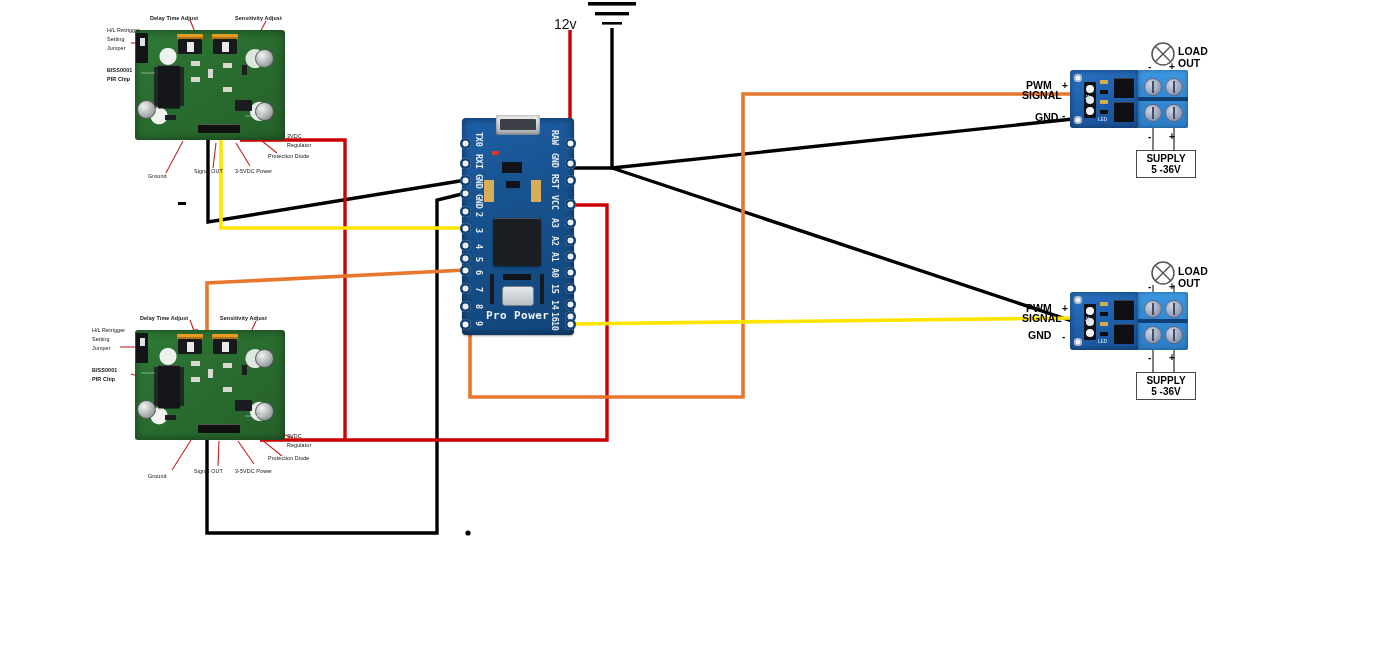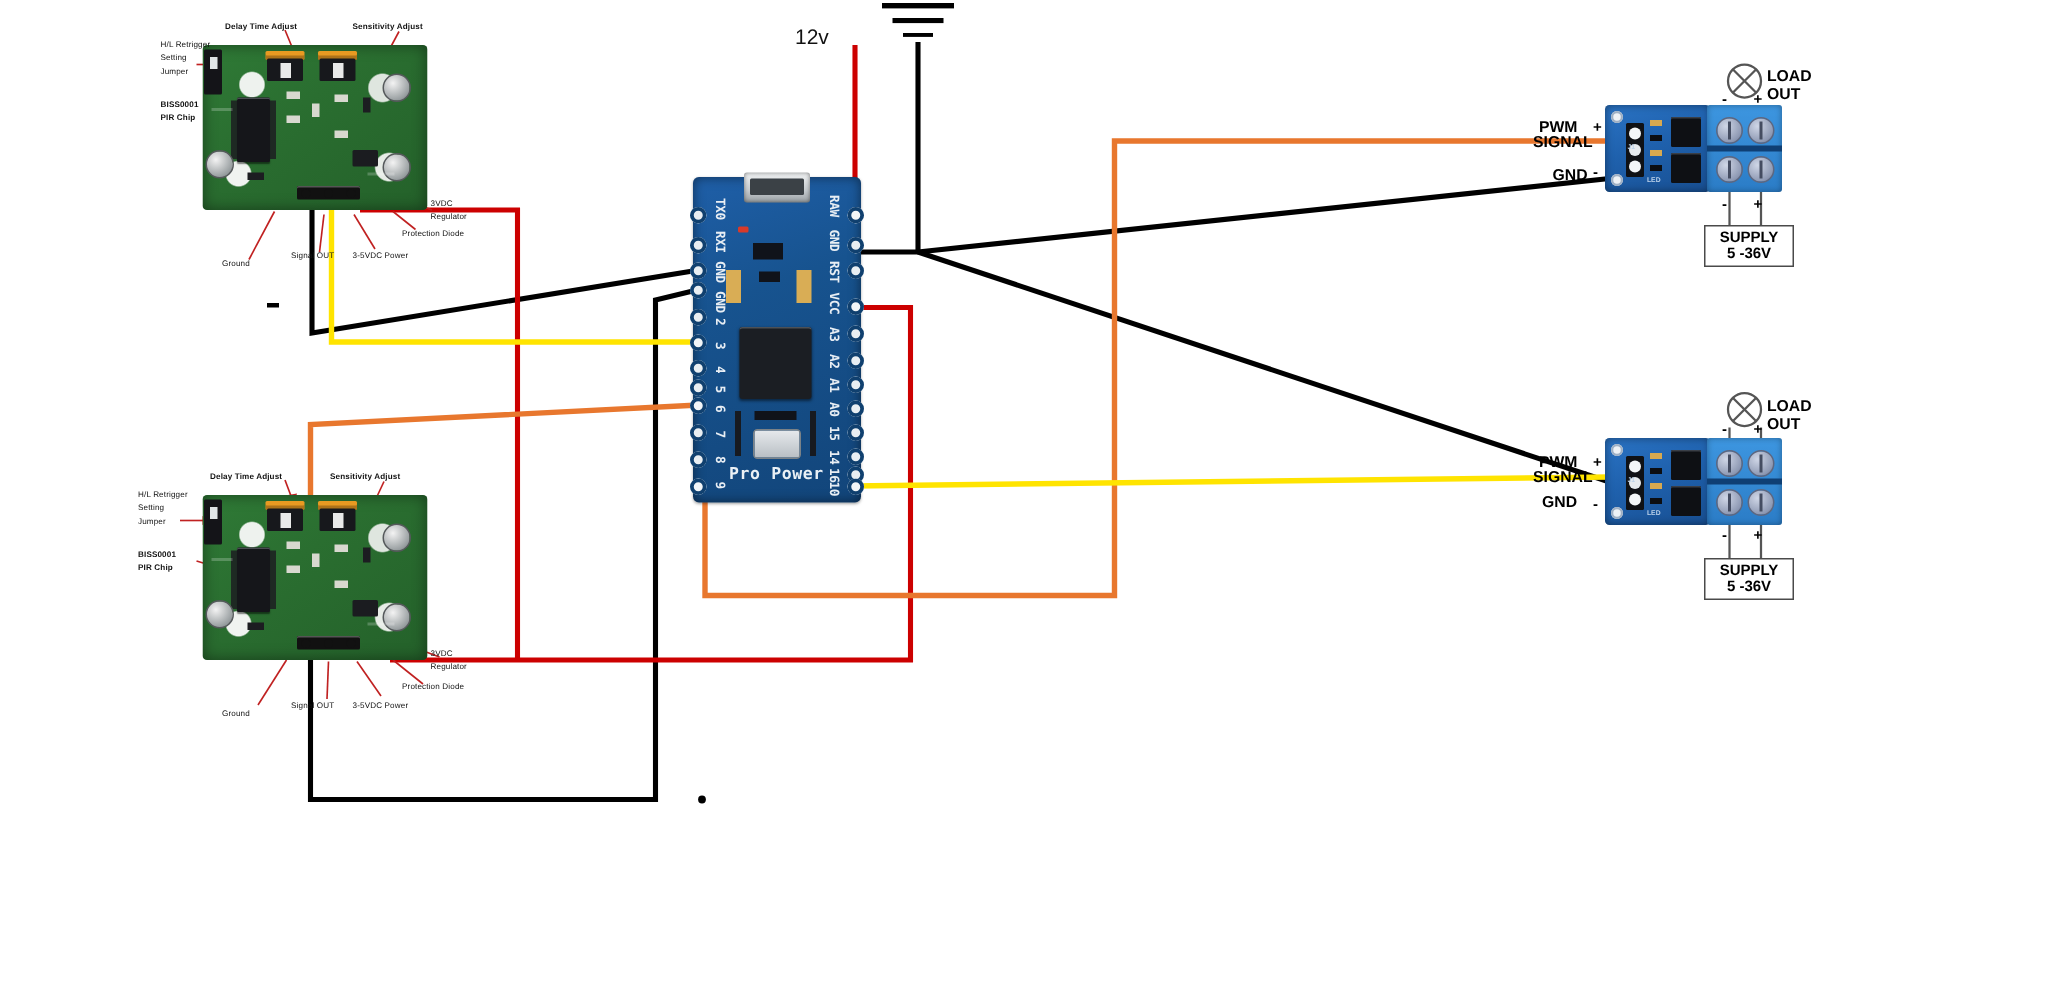--- a/index.html
+++ b/index.html
@@ -205,21 +205,21 @@
       <path d="M293,438 L277,432"></path>
     </g>
     <g fill="#c02121">
       <polygon points="196,336 192,330 198,329"></polygon>
       <polygon points="140,347 135,344 135,350"></polygon>
       <polygon points="185,390 179,388 182,383"></polygon>
       <polygon points="249,336 246,330 252,332"></polygon>
     </g>
   </svg>
 
-  <div class="volt" style="left:530px;top:16px;">12v</div>
+  <div class="volt" style="left:554px;top:16px;">12v</div>
 
   <div class="pir" style="left:95px;top:5px;width:230px;height:190px;">
     <div class="board" style="left:40px;top:25px;width:150px;height:110px;"></div>
 
     <div class="chip" style="left:63px;top:60px;width:22px;height:43px;"></div>
     <div class="smdb" style="left:59px;top:62px;width:4px;height:39px;opacity:.85;"></div>
     <div class="smdb" style="left:85px;top:62px;width:4px;height:39px;opacity:.85;"></div>
 
     <div class="pot" style="left:82px;top:29px;width:26px;height:6px;"></div>
     <div class="potbody" style="left:83px;top:34px;width:24px;height:15px;"></div>

